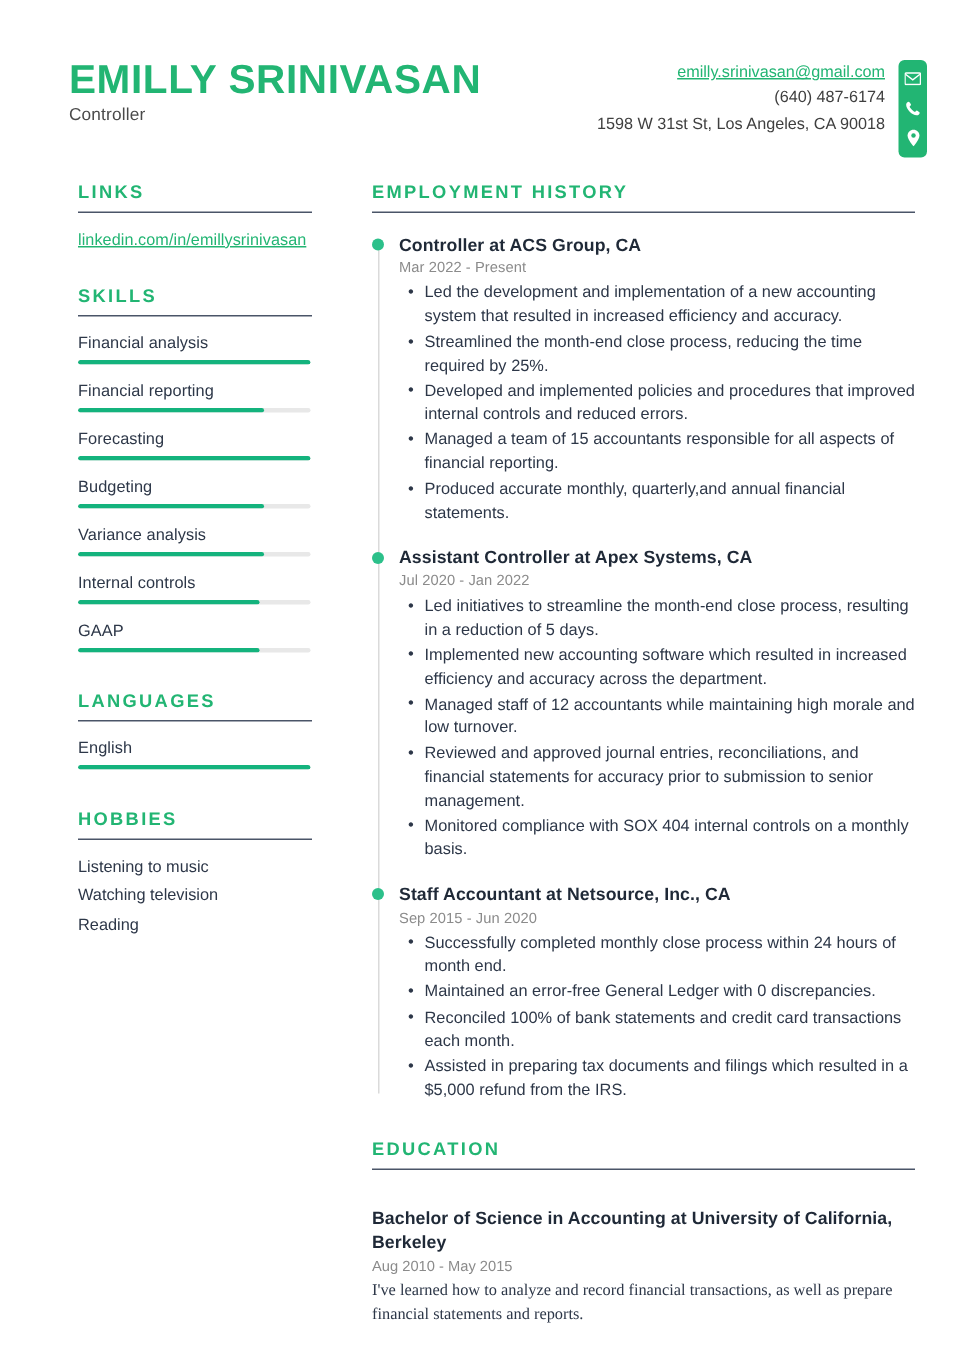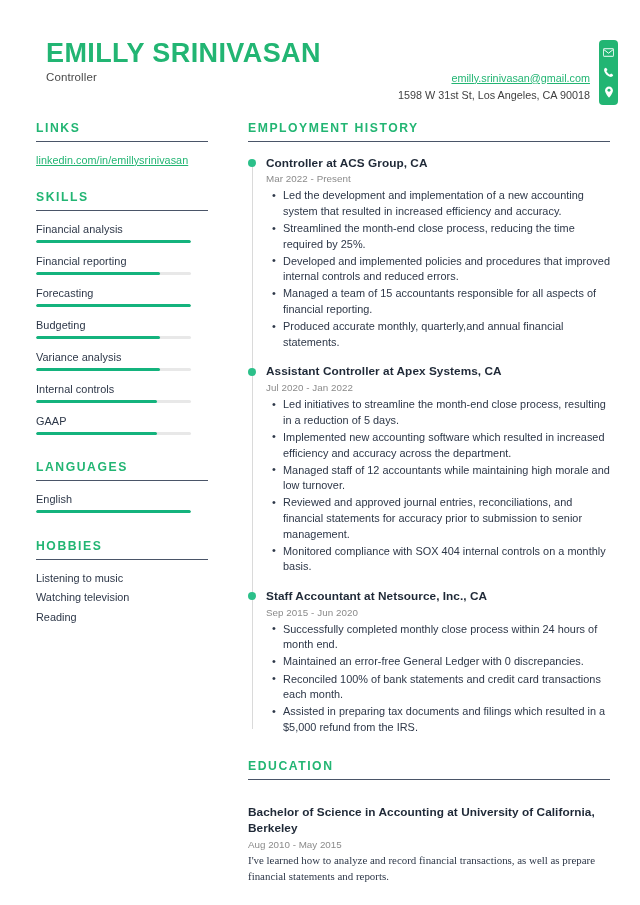--- a/index.html
+++ b/index.html
@@ -43,21 +43,21 @@
 
   .job-title {
     font-size: 11.5px;
     color: #4a4a4a;
     margin-top: 3px;
     letter-spacing: 0.1px;
   }
 
   .header-right {
     display: flex;
-    align-items: flex-end;
+    align-items: flex-start;
     padding-right: 0;
     margin-top: 2px;
   }
 
   .contact-lines {
     text-align: right;
     font-size: 10.8px;
     color: #3f3f3f;
     line-height: 1.62;
     padding-right: 9px;
@@ -93,21 +93,21 @@
   .icon-strip svg { display: block; }
 
   
   .columns {
     display: flex;
     padding: 16px 0 0 0;
   }
 
   .sidebar {
     width: 208px;
-    padding-left: 36px;
+    padding-left: 52px;
     padding-right: 0;
     flex: 0 0 208px;
   }
 
   .main {
     flex: 1;
     padding-left: 40px;
     padding-right: 30px;
   }
 
@@ -275,20 +275,21 @@
   <div class="header">
 
     <div class="header-left">
       <div class="name">EMILLY SRINIVASAN</div>
       <div class="job-title">Controller</div>
     </div>
 
     <div class="header-right">
       <div class="contact-lines">
         <span class="contact-line"><a class="contact-email" href="#">emilly.srinivasan@gmail.com</a></span>
+        <span class="contact-line">(640) 487-6174</span>
         <span class="contact-line">1598 W 31st St, Los Angeles, CA 90018</span>
       </div>
 
       <div class="icon-strip">
         <span class="ico">
           <svg width="11" height="9" viewBox="0 0 16 12">
               <rect x="0.5" y="0.5" width="15" height="11" rx="1" fill="none" stroke="#ffffff" stroke-width="1.4"></rect>
               <path d="M1 1.6 L8 7 L15 1.6" fill="none" stroke="#ffffff" stroke-width="1.4"></path>
             </svg>
         </span>

